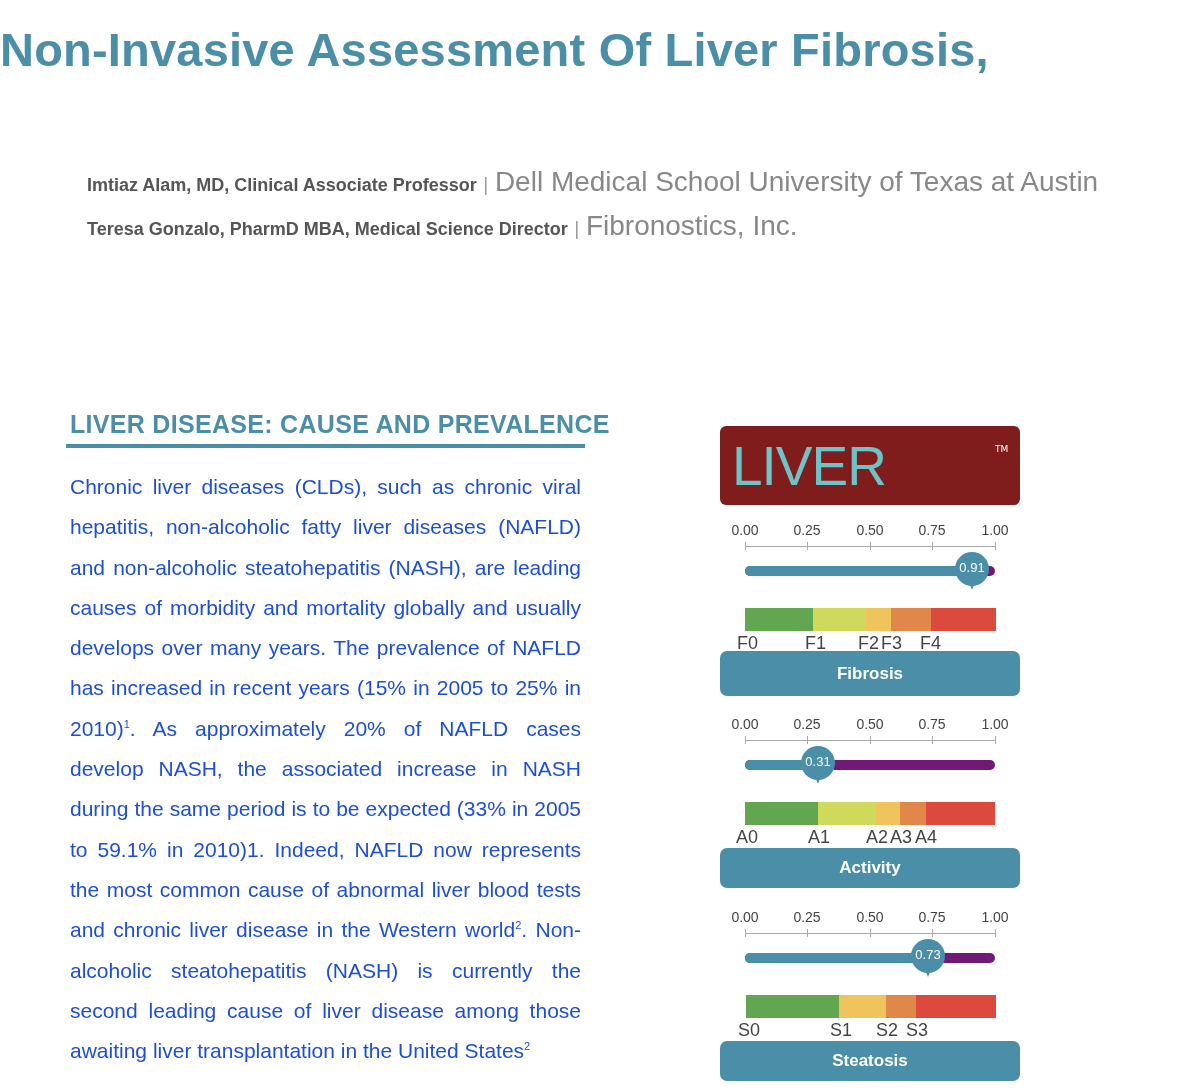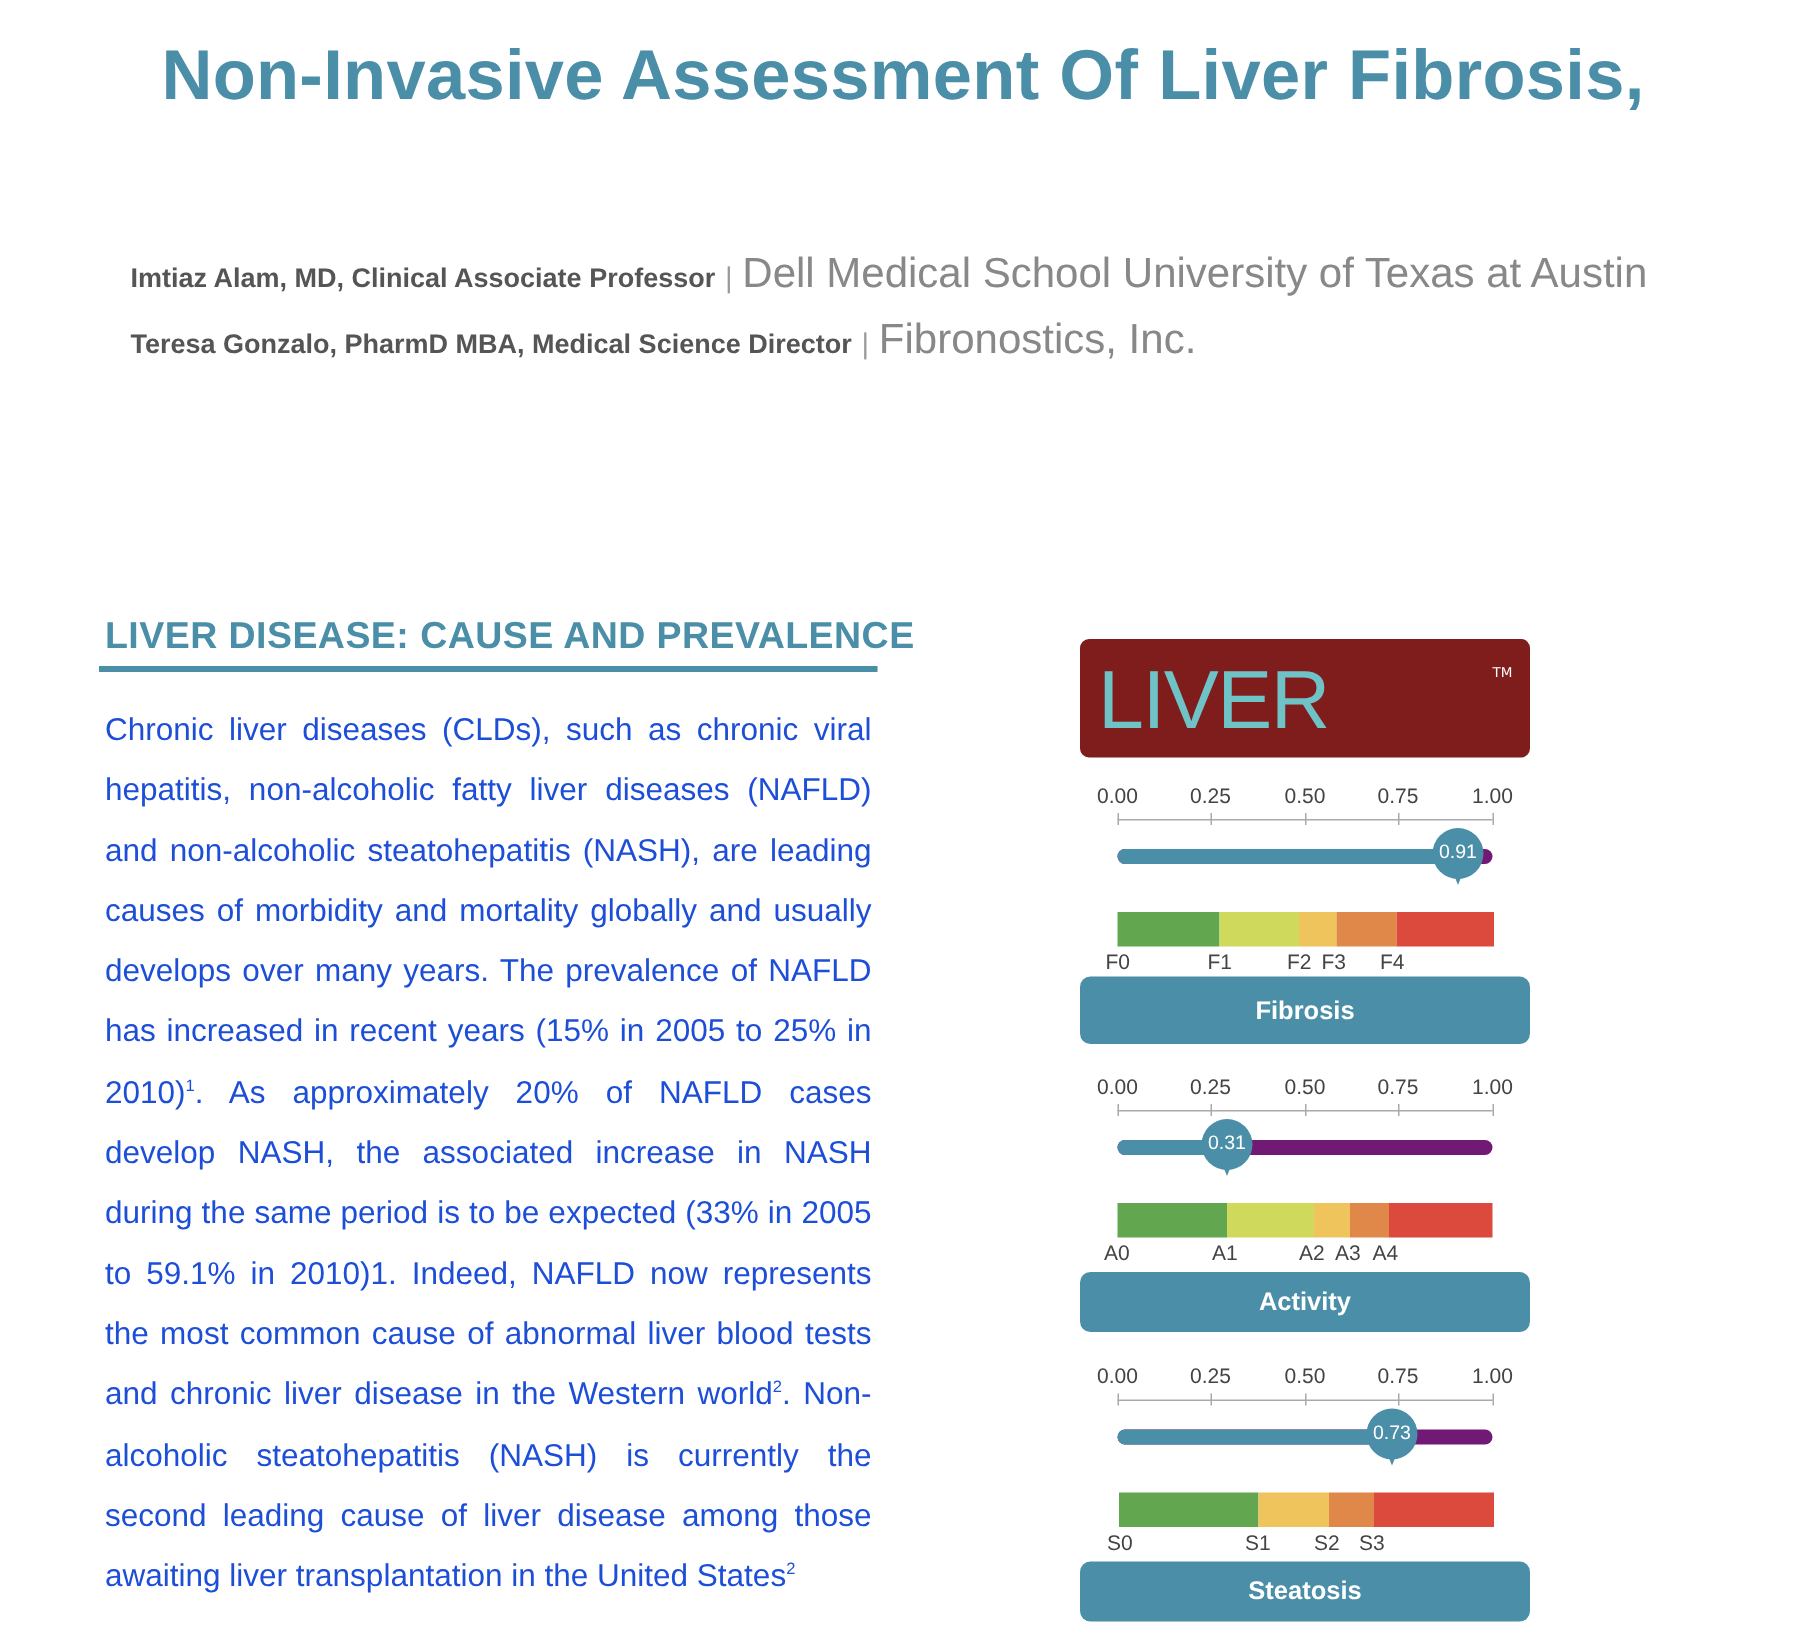--- a/index.html
+++ b/index.html
@@ -1,17 +1,17 @@
 <!DOCTYPE html>
 <html><head>
 <meta charset="utf-8">
 <style>
   html, body { margin:0; padding:0; background:#ffffff; }
   body { width:1204px; height:1092px; overflow:hidden; position:relative; font-family:"DejaVu Sans", sans-serif; }
-  .title { position:absolute; left:0; top:20px; width:1204px; text-align:center; color:#4a8ea8; font-family:"Liberation Sans", sans-serif; font-size:47px; line-height:60px; font-weight:bold; letter-spacing:0.2px; }
+  .title { position:absolute; left:0; top:20px; width:1204px; color:#4a8ea8; font-family:"Liberation Sans", sans-serif; font-size:47px; line-height:60px; font-weight:bold; letter-spacing:0.2px; }
   .author { position:absolute; left:87px; font-size:18px; color:#555; white-space:nowrap; }
   .author b { font-family:"Liberation Sans", sans-serif; font-weight:bold; color:#555; }
   .author .sep { color:#999; margin:0 6px; font-weight:normal; }
   .author .aff { color:#888; font-family:"Liberation Sans", sans-serif; font-size:28px; font-weight:normal; }
   .sec-head { position:absolute; left:70px; top:410px; color:#4a8ea8; font-family:"Liberation Sans", sans-serif; font-size:25px; font-weight:bold; letter-spacing:0.3px; }
   .sec-rule { position:absolute; left:66px; top:444px; width:519px; height:4px; background:#4a8ea8; }
   .body-text { position:absolute; left:70px; top:467px; width:511px; color:#1d4ed8; font-family:"Liberation Sans", sans-serif; font-size:21px; line-height:40.3px; text-align:justify; }
   .body-text sup { font-size:11px; line-height:0; }
   .logo { position:absolute; left:720px; top:426px; width:300px; height:79px; background:#7f1d1d; border-radius:6px; }
   .logo .liver { position:absolute; left:12px; top:8px; font-family:"Liberation Sans", sans-serif; font-size:55px; color:#6fc3c7; letter-spacing:-1px; font-weight:normal; }
@@ -22,21 +22,21 @@
   .axis-labels span { position:absolute; top:0; font-size:14px; color:#444; transform:translateX(-50%); font-family:"Liberation Sans", sans-serif; }
   .axis-line { position:absolute; top:24px; left:25px; width:250px; height:1px; background:#aaa; }
   .axis-tick { position:absolute; top:20px; width:1px; height:8px; background:#aaa; }
   .track { position:absolute; top:44px; left:25px; width:250px; height:10px; border-radius:5px; background:#701a75; }
   .fill { position:absolute; top:0; left:0; height:10px; border-radius:5px; background:#4a8ea8; }
   .pin { position:absolute; top:-14px; width:34px; height:34px; border-radius:50%; background:#4a8ea8; transform:translateX(-50%); }
   .pin::after { content:""; position:absolute; left:13px; top:28px; border-left:4px solid transparent; border-right:4px solid transparent; border-top:10px solid #4a8ea8; }
   .pin span { position:absolute; left:0; top:8px; width:34px; text-align:center; color:#fff; font-size:13px; font-family:"Liberation Sans", sans-serif; }
   .scale { position:absolute; top:86px; left:25px; width:251px; height:23px; }
   .seg { position:absolute; top:0; height:23px; }
-  .stage { position:absolute; top:111px; font-size:14px; color:#444; font-family:"Liberation Sans", sans-serif; transform:translateX(-2px); }
+  .stage { position:absolute; top:111px; font-size:18px; color:#444; font-family:"Liberation Sans", sans-serif; transform:translateX(-2px); }
   .label-btn { position:absolute; left:0; width:300px; height:45px; border-radius:7px; background:#4a8ea8; color:#fff; text-align:center; line-height:45px; font-size:17px; font-weight:bold; font-family:"Liberation Sans", sans-serif; }
 </style>
 </head>
 <body>
 
 <div class="title">
   <div>Non-Invasive Assessment Of Liver Fibrosis,</div>
 </div>
 
 <div class="author" style="top:166px;">

